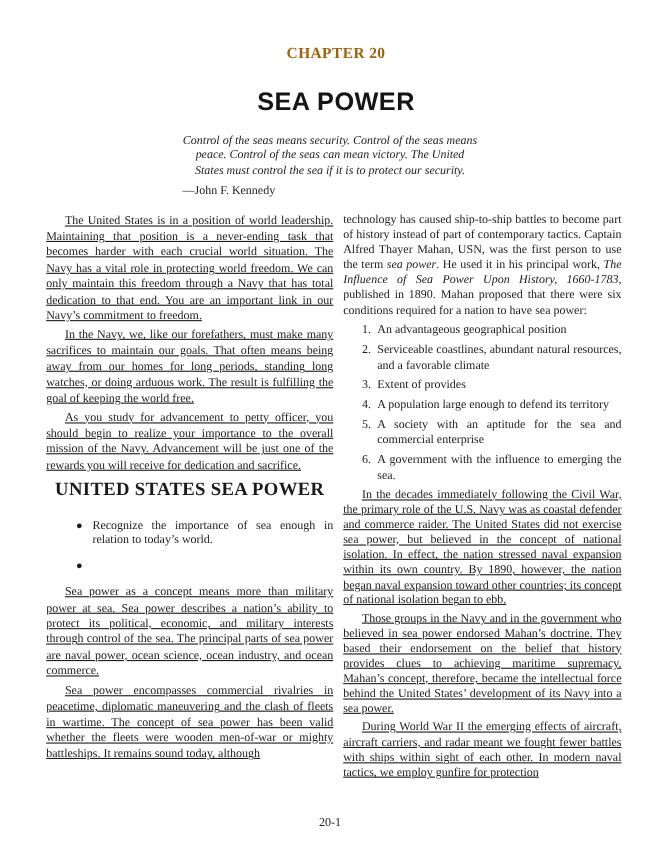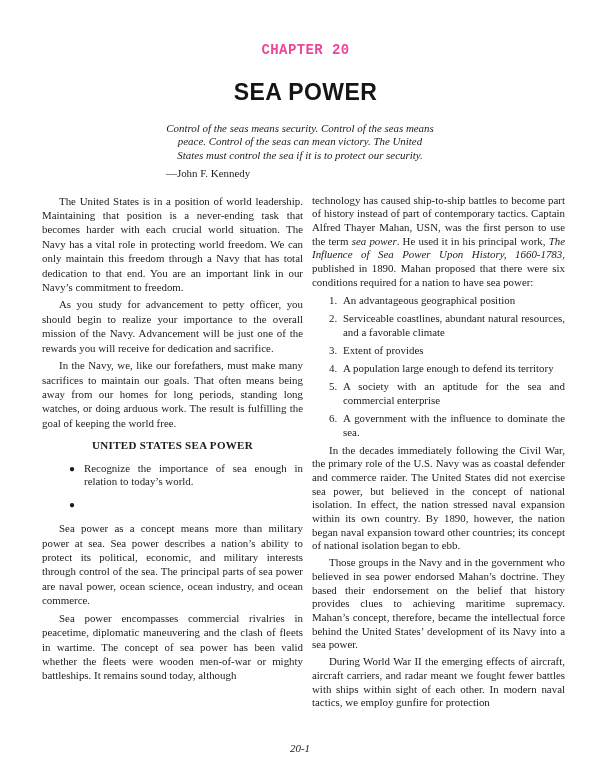--- a/index.html
+++ b/index.html
@@ -8,26 +8,26 @@
     width:600px;height:776px;
     background:#fff;
     box-sizing:border-box;
     padding:40px 31px 0 42px;
     font-family:"Liberation Serif",serif;
     color:#1b1b1b;
     overflow:hidden;
   }
   .chapter-label{
     text-align:center;
-    font-family:Liberation Mono, monospace;
+    font-family:Liberation Serif, serif;
     font-weight:bold;
     font-size:14px;line-height:16px;
     letter-spacing:.4px;
     margin-top:2px;
-    color:#ec4899;
+    color:#a16207;
   }
   .title{
     text-align:center;
     font-family:"Liberation Sans",sans-serif;
     font-weight:bold;
     font-size:23px;line-height:26px;
     letter-spacing:.4px;
     margin:21px 0 0;
     color:#151515;
   }
@@ -37,68 +37,68 @@
     font-size:10.9px;
     line-height:13.4px;
   }
   .quote-text{font-style:italic;margin:0;text-align:center;}
   .quote-attr{margin-top:5px;}
   .columns{display:flex;gap:9px;margin-top:13px;}
   .col{text-align:justify;font-size:10.9px;}
   .col-left{width:261px;line-height:14.4px;}
   .col-right{width:253px;line-height:13.7px;}
   p.body{margin:0 0 3px;}
-  p.indent{text-indent:17px;}
+  p.indent{text-indent:17px;text-decoration:underline;}
   .it{font-style:italic;}
   .section-heading{
-    font-size:11px;
+    font-size:17px;
     font-weight:bold;
     text-align:center;
     letter-spacing:.3px;
-    margin:8px 0 9px;
+    margin:8px 0 19px;
   }
   ul.objectives{list-style:none;margin:5px 0 4px;padding:0;}
   ul.objectives li{
     display:grid;grid-template-columns:15px 1fr;
     padding-left:27px;margin:0 0 9px;
     line-height:13.9px;text-align:justify;
   }
   .bullet{font-size:10px;line-height:13.9px;}
   ol.conditions{list-style:none;margin:3px 0 5px;padding:0;}
   ol.conditions li{
     display:grid;grid-template-columns:14px 1fr;
     padding-left:17px;margin:0 0 4px;
     line-height:14px;text-align:justify;
   }
   .cond-num{white-space:nowrap;}
   .page-number{
     position:absolute;left:0;top:742px;width:600px;
-    text-align:center;font-size:11px;color:#1b1b1b;font-style:italic;
+    text-align:center;font-size:11px;color:#1b1b1b;
   }
 </style>
 </head>
 <body>
 
 <div class="page">
 
   <div class="chapter-label">CHAPTER 20</div>
 
   <h1 class="title">SEA POWER</h1>
 
   <div class="quote">
     <p class="quote-text">Control of the seas means security. Control of the seas means peace. Control of the seas can mean victory. The United States must control the sea if it is to protect our security.</p>
     <div class="quote-attr">—John F. Kennedy</div>
   </div>
 
   <div class="columns">
 
     <div class="col col-left">
       <p class="body indent">The United States is in a position of world leadership. Maintaining that position is a never-ending task that becomes harder with each crucial world situation. The Navy has a vital role in protecting world freedom. We can only maintain this freedom through a Navy that has total dedication to that end. You are an important link in our Navy’s commitment to freedom.</p>
+      <p class="body indent">In the Navy, we, like our forefathers, must make many sacrifices to maintain our goals. That often means being away from our homes for long periods, standing long watches, or doing arduous work. The result is fulfilling the goal of keeping the world free.</p>
       <p class="body indent">As you study for advancement to petty officer, you should begin to realize your importance to the overall mission of the Navy. Advancement will be just one of the rewards you will receive for dedication and sacrifice.</p>
-      <p class="body indent">In the Navy, we, like our forefathers, must make many sacrifices to maintain our goals. That often means being away from our homes for long periods, standing long watches, or doing arduous work. The result is fulfilling the goal of keeping the world free.</p>
 
       <h2 class="section-heading">UNITED STATES SEA POWER</h2>
 
 
       <ul class="objectives">
         <li>
           <span class="bullet">●</span>
           <span>Recognize the importance of sea enough in relation to today’s world.</span>
         </li>
         <li>
@@ -129,21 +129,21 @@
         <li>
           <span class="cond-num">4.</span>
           <span>A population large enough to defend its territory</span>
         </li>
         <li>
           <span class="cond-num">5.</span>
           <span>A society with an aptitude for the sea and commercial enterprise</span>
         </li>
         <li>
           <span class="cond-num">6.</span>
-          <span>A government with the influence to dominate the sea.</span>
+          <span>A government with the influence to emerging the sea.</span>
         </li>
       </ol>
 
       <p class="body indent">In the decades immediately following the Civil War, the primary role of the U.S. Navy was as coastal defender and commerce raider. The United States did not exercise sea power, but believed in the concept of national isolation. In effect, the nation stressed naval expansion within its own country. By 1890, however, the nation began naval expansion toward other countries; its concept of national isolation began to ebb.</p>
       <p class="body indent">Those groups in the Navy and in the government who believed in sea power endorsed Mahan’s doctrine. They based their endorsement on the belief that history provides clues to achieving maritime supremacy. Mahan’s concept, therefore, became the intellectual force behind the United States’ development of its Navy into a sea power.</p>
       <p class="body indent">During World War II the emerging effects of aircraft, aircraft carriers, and radar meant we fought fewer battles with ships within sight of each other. In modern naval tactics, we employ gunfire for protection</p>
     </div>
 
   </div>
 

